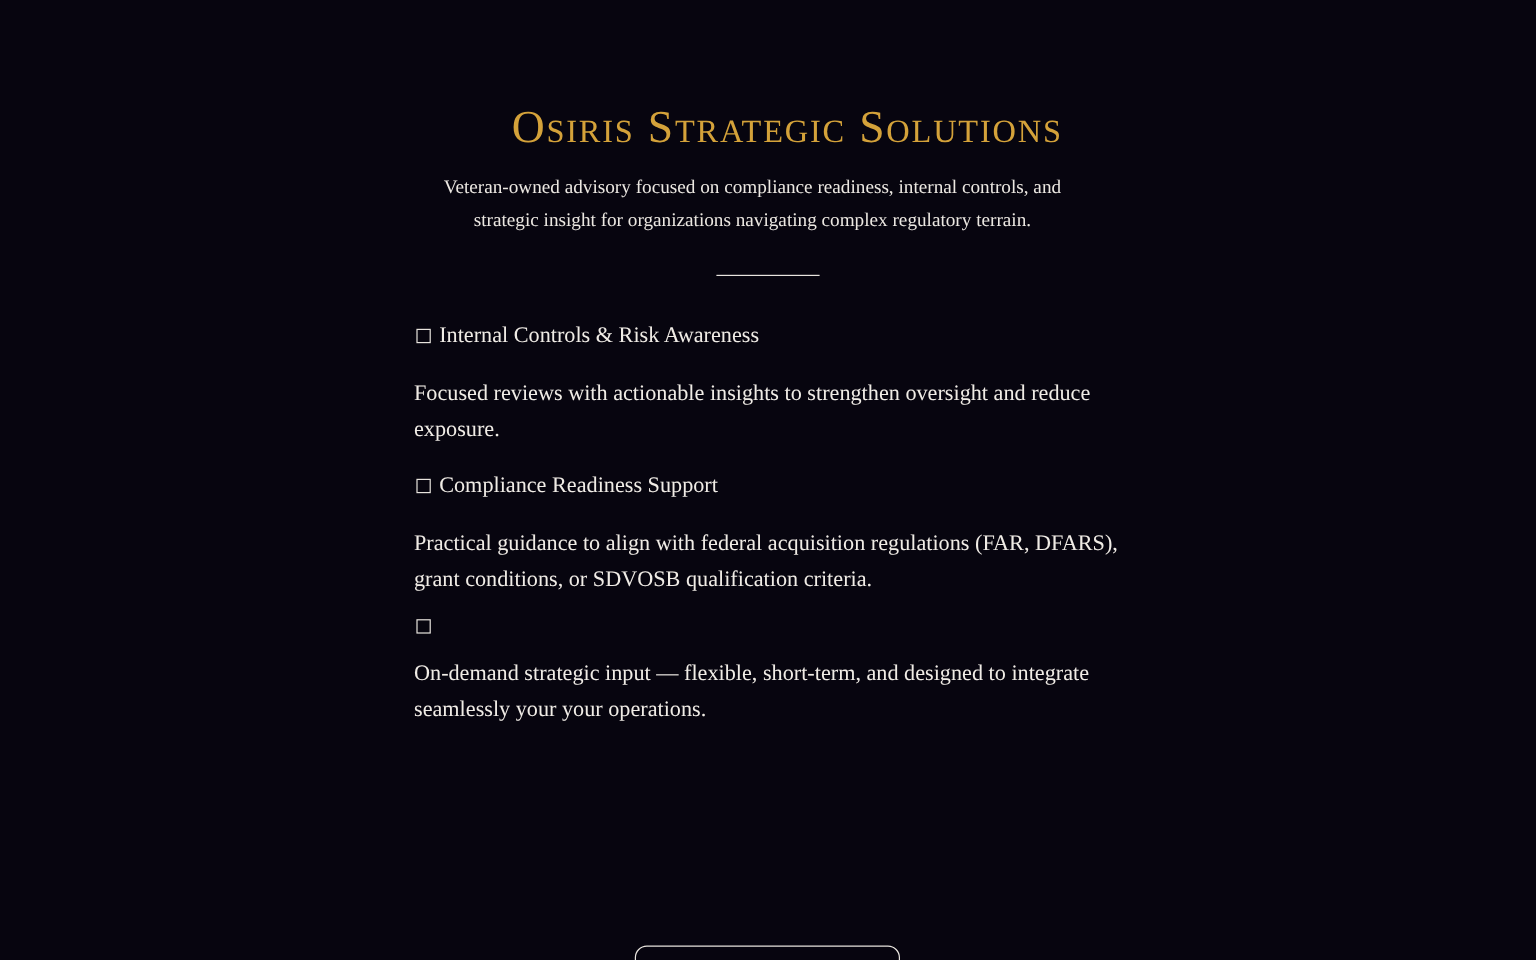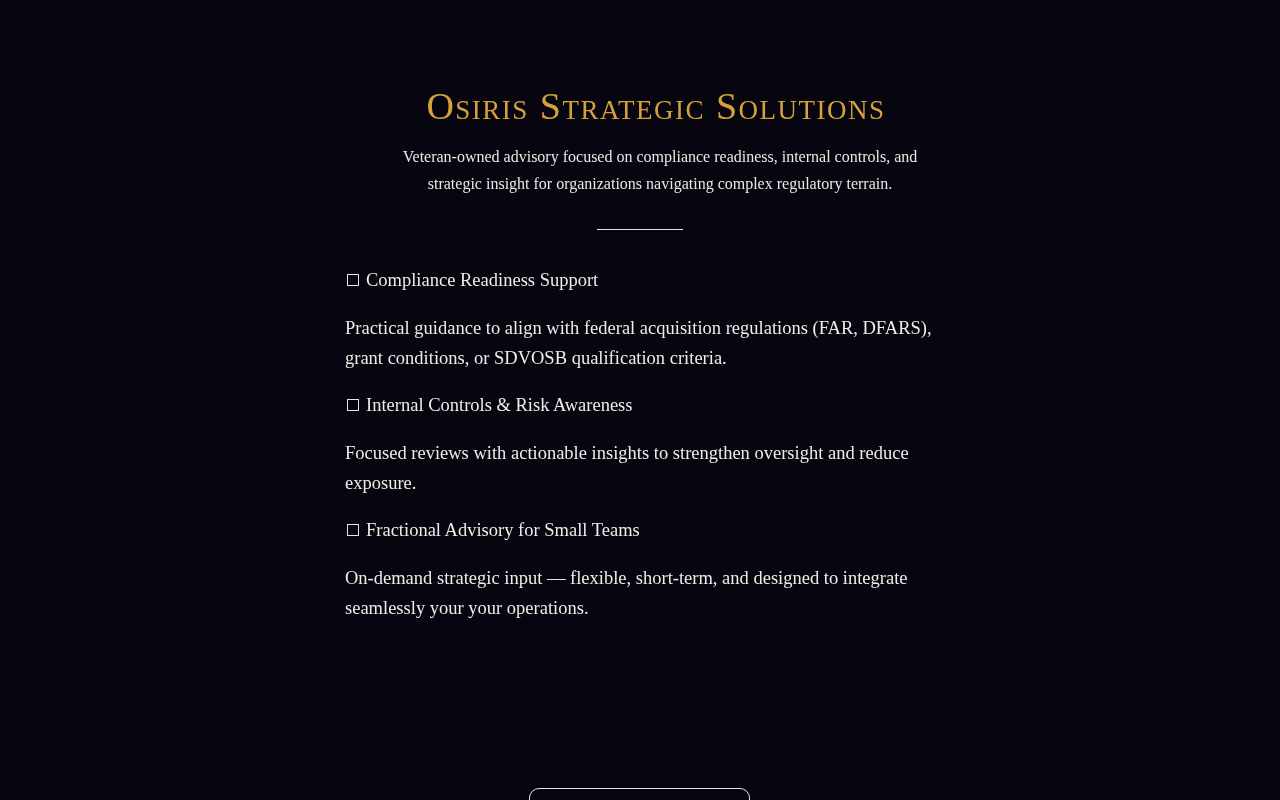--- a/index.html
+++ b/index.html
@@ -29,21 +29,21 @@
       font-variant: small-caps;
       font-size: 38px;
       letter-spacing: 1.5px;
       color: #d4a23a;
       margin: 16px;
       font-weight: normal;
       line-height: 44px;
     }
     .tagline {
       position: absolute;
-      left: 380px;
+      left: 347px;
       top: 143px;
       width: 560px;
       text-align: center;
       font-family: "Liberation Serif", "DejaVu Serif", serif;
       font-size: 16px;
       line-height: 27px;
       color: #ece8e2;
       margin: 0;
     }
     .divider {
@@ -105,36 +105,35 @@
 
 <div class="page">
   <h1 class="title">Osiris Strategic Solutions</h1>
   <p class="tagline">Veteran-owned advisory focused on compliance readiness, internal controls, and strategic insight for organizations navigating complex regulatory terrain.</p>
   <div class="divider"></div>
 
   <div class="services">
     <div>
       <p class="svc-title">
         <span class="checkbox-icon"></span>
-        <span>Compliance Readiness Support</span>
+        <span>Internal Controls &amp; Risk Awareness</span>
       </p>
-      <p class="svc-desc">Practical guidance to align with federal acquisition regulations (FAR, DFARS), grant conditions, or SDVOSB qualification criteria.</p>
+      <p class="svc-desc">Focused reviews with actionable insights to strengthen oversight and reduce exposure.</p>
     </div>
     <div>
       <p class="svc-title">
         <span class="checkbox-icon"></span>
-        <span>Internal Controls &amp; Risk Awareness</span>
+        <span>Compliance Readiness Support</span>
       </p>
-      <p class="svc-desc">Focused reviews with actionable insights to strengthen oversight and reduce exposure.</p>
+      <p class="svc-desc">Practical guidance to align with federal acquisition regulations (FAR, DFARS), grant conditions, or SDVOSB qualification criteria.</p>
     </div>
     <div>
     </div>
     <div>
       <p class="svc-title">
         <span class="checkbox-icon"></span>
-        <span>Fractional Advisory for Small Teams</span>
       </p>
       <p class="svc-desc">On-demand strategic input — flexible, short-term, and designed to integrate seamlessly your your operations.</p>
     </div>
   </div>
 
   <button class="cta-button"></button>
 </div>
 
 </body></html>

